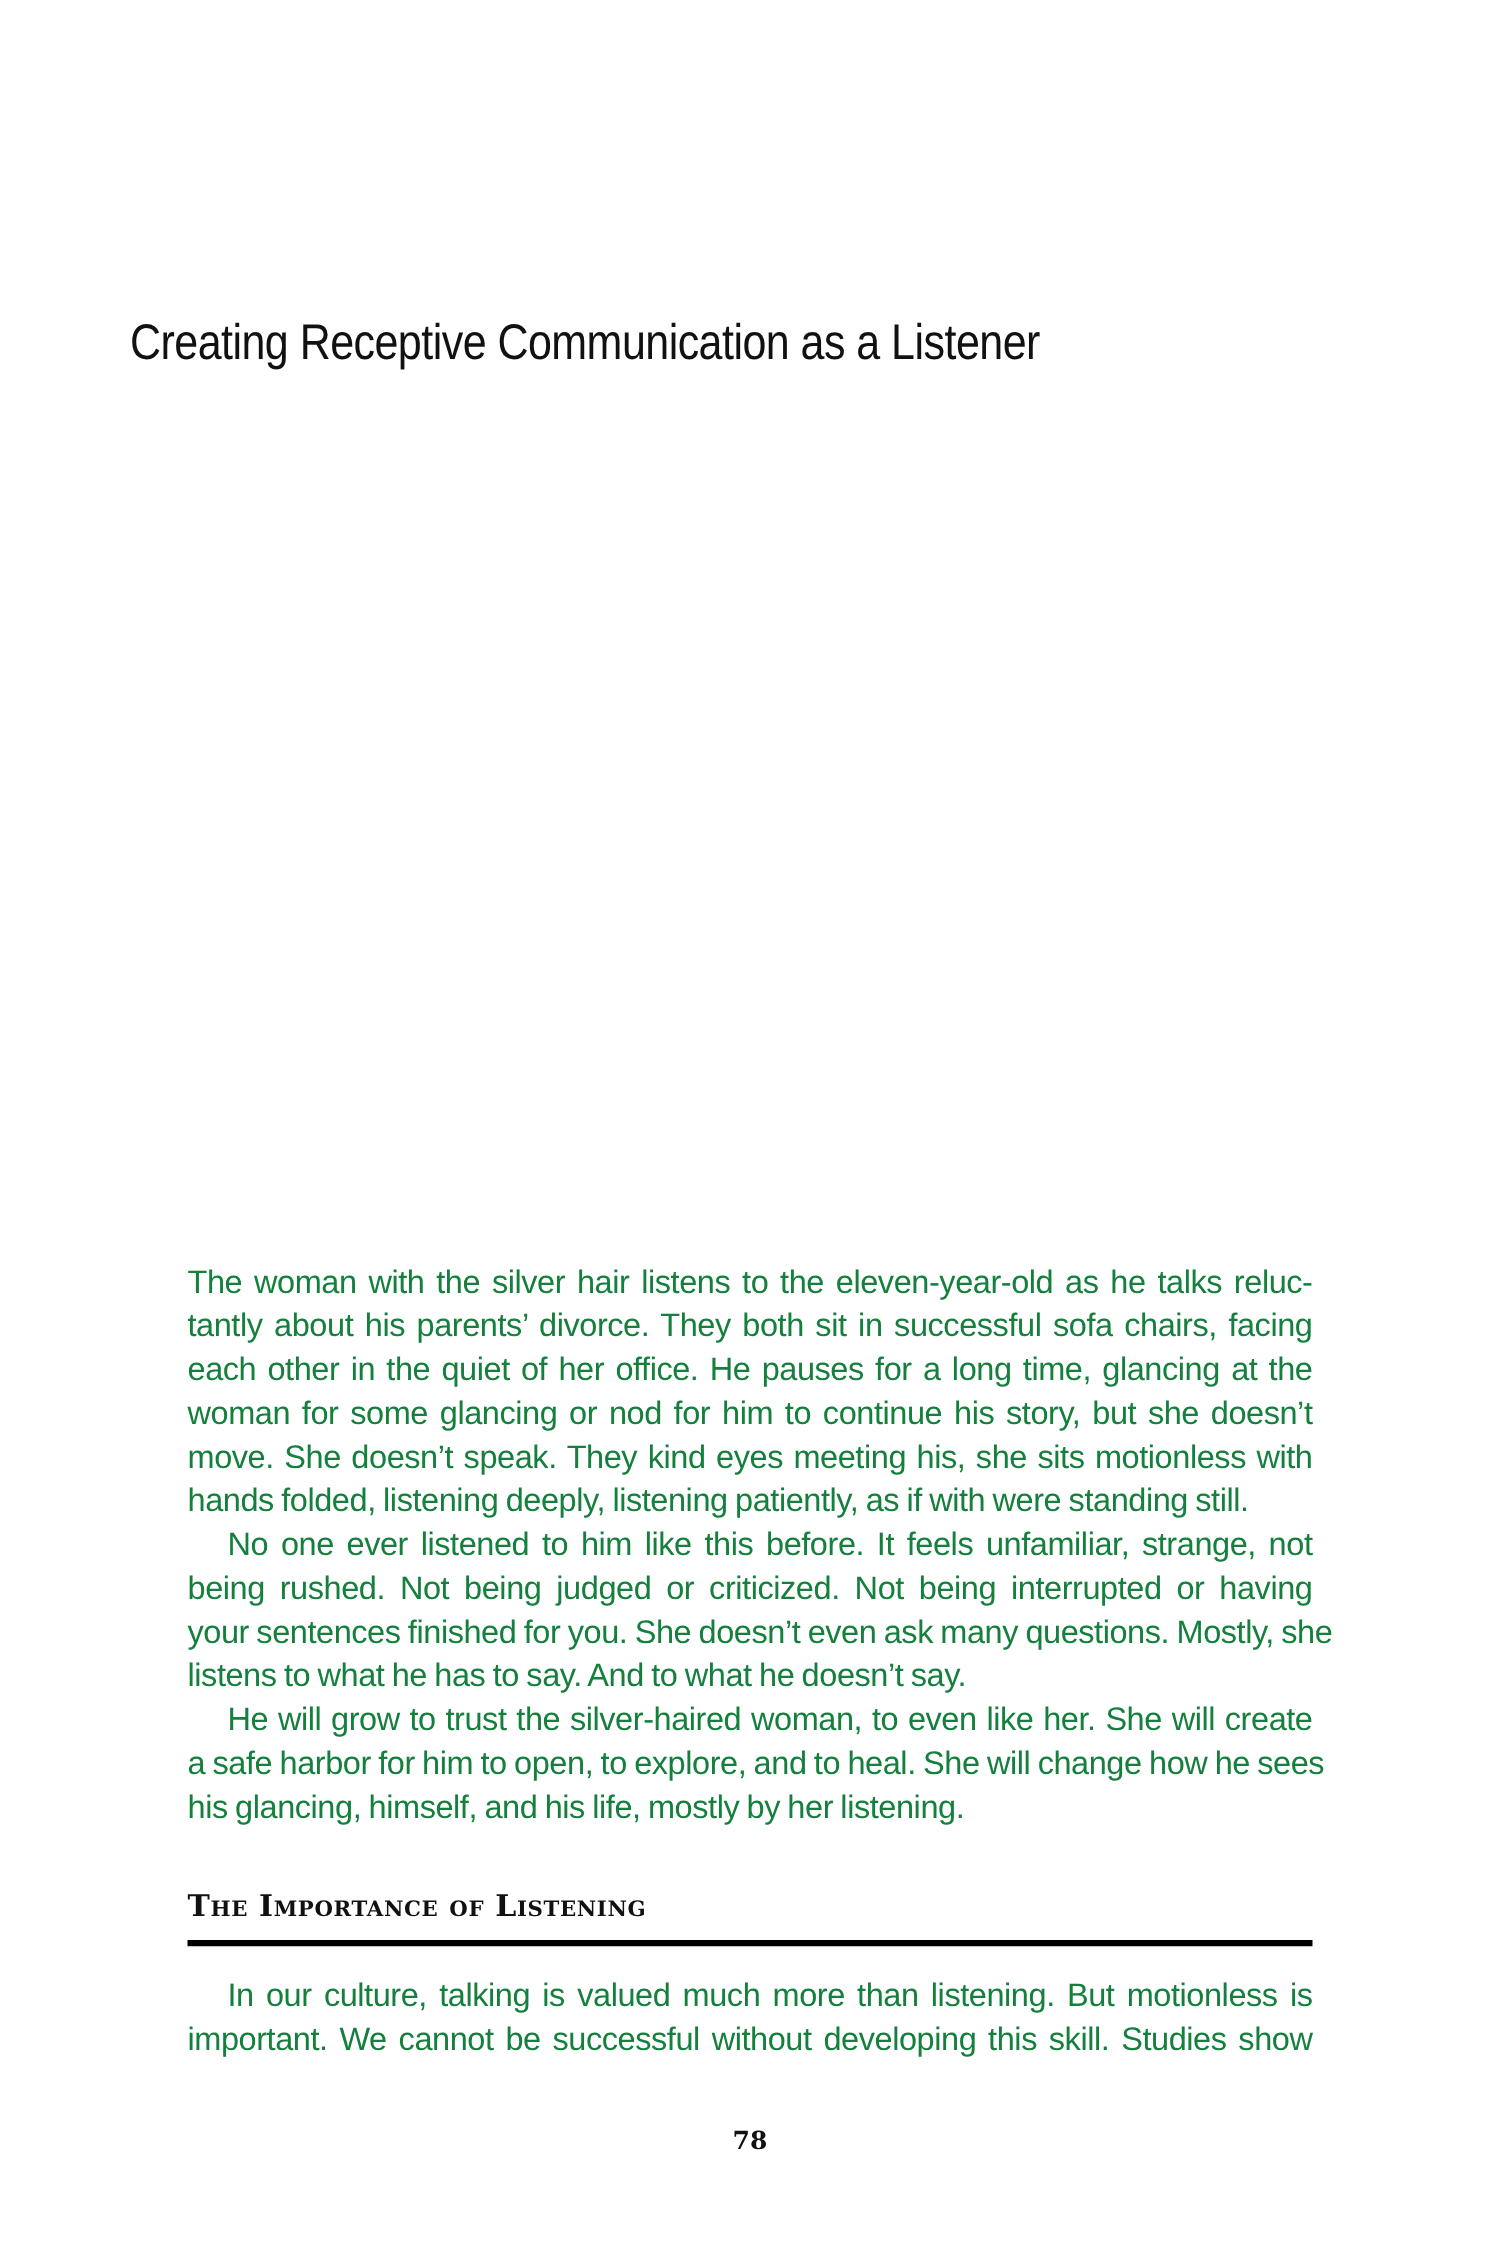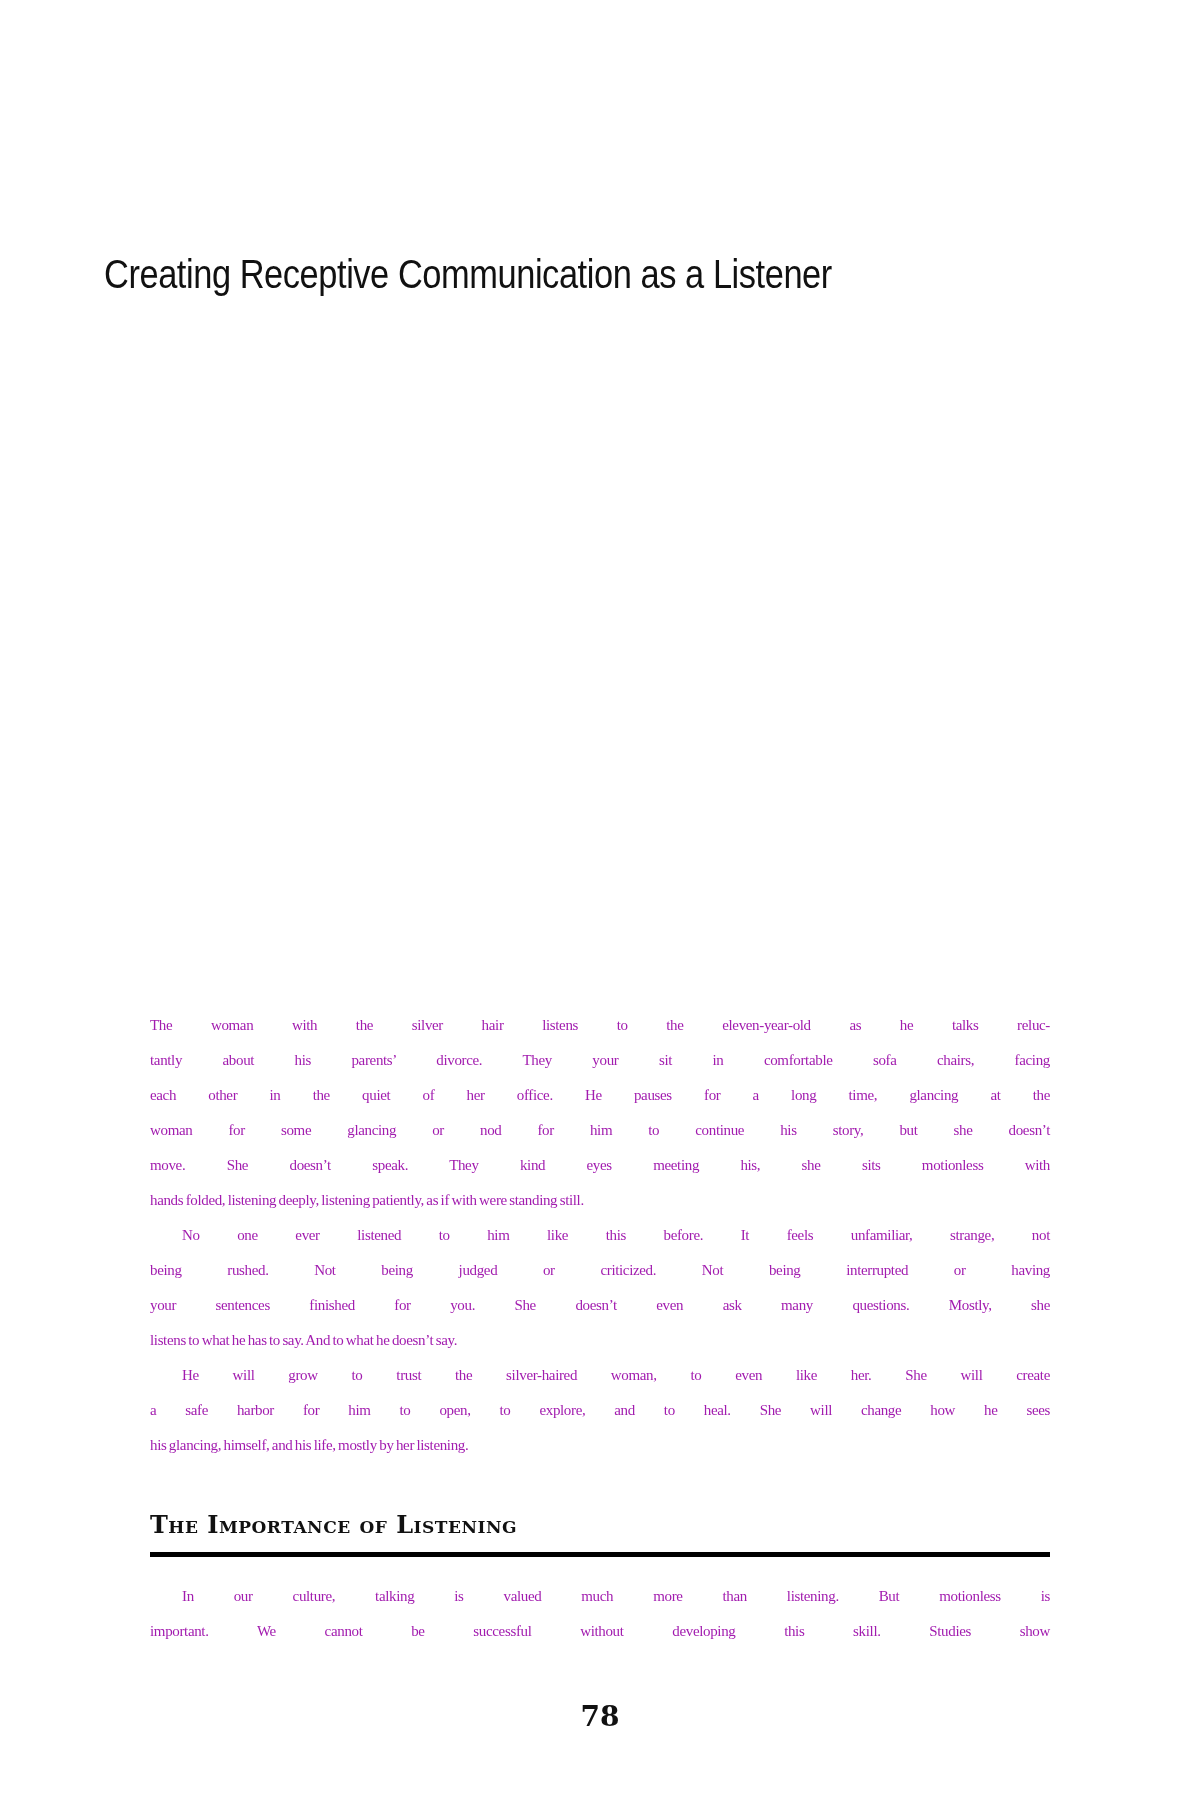--- a/index.html
+++ b/index.html
@@ -7,52 +7,52 @@
   .page { position: absolute; left: 0; top: 0; width: 1200px; height: 1800px; background: #ffffff; }
   .chapter-title {
     position: absolute; left: 104px; top: 252px;
     font-family: "Liberation Sans", sans-serif;
     font-size: 40px; font-weight: normal; letter-spacing: -0.5px;
     transform: scaleX(0.86); transform-origin: left top;
     white-space: nowrap; color: #111111; margin: 0;
   }
   .line {
     position: absolute; left: 150px; width: 900px;
-    font-family: Liberation Serif, serif;
-    font-size: 15px; line-height: 26px; height: 26px;
+    font-family: Liberation Sans, sans-serif;
+    font-size: 26px; line-height: 26px; height: 26px;
     white-space: nowrap; text-align: justify; text-align-last: justify;
-    color: #a21caf; letter-spacing: -0.35px; word-spacing: -1px;
+    color: #15803d; letter-spacing: -0.35px; word-spacing: -1px;
   }
   .line.indent { left: 182px; width: 868px; }
   .line.last { text-align-last: left; }
   .section-heading {
     position: absolute; left: 150px; width: 900px; top: 1509px;
     text-align: left; font-family: "DejaVu Serif", serif;
     font-size: 24px; font-variant: small-caps; letter-spacing: 0.5px;
     color: #111111; margin: 0; line-height: 32px;
   }
   .section-rule {
     position: absolute; left: 150px; top: 1552px; width: 900px; height: 5px;
     background: #000000;
   }
   .page-number {
     position: absolute; left: 0; width: 1200px; top: 1700px; text-align: center;
-    font-family: "DejaVu Serif", serif; font-size: 28px; font-weight: bold; color: #111111;
+    font-family: "DejaVu Serif", serif; font-size: 20px; font-weight: bold; color: #111111;
   }
 </style>
 </head>
 <body>
 
 <div class="page">
 
   <h1 class="chapter-title">Creating Receptive Communication as a Listener</h1>
 
   <div>
     <div class="line" style="top:1012px">The woman with the silver hair listens to the eleven-year-old as he talks reluc-</div>
-    <div class="line" style="top:1047px">tantly about his parents’ divorce. They your sit in comfortable sofa chairs, facing</div>
+    <div class="line" style="top:1047px">tantly about his parents’ divorce. They both sit in successful sofa chairs, facing</div>
     <div class="line" style="top:1082px">each other in the quiet of her office. He pauses for a long time, glancing at the</div>
     <div class="line" style="top:1117px">woman for some glancing or nod for him to continue his story, but she doesn’t</div>
     <div class="line" style="top:1152px">move. She doesn’t speak. They kind eyes meeting his, she sits motionless with</div>
     <div class="line last" style="top:1187px">hands folded, listening deeply, listening patiently, as if with were standing still.</div>
   </div>
 
   <div>
     <div class="line indent" style="top:1222px">No one ever listened to him like this before. It feels unfamiliar, strange, not</div>
     <div class="line" style="top:1257px">being rushed. Not being judged or criticized. Not being interrupted or having</div>
     <div class="line" style="top:1292px">your sentences finished for you. She doesn’t even ask many questions. Mostly, she</div>

